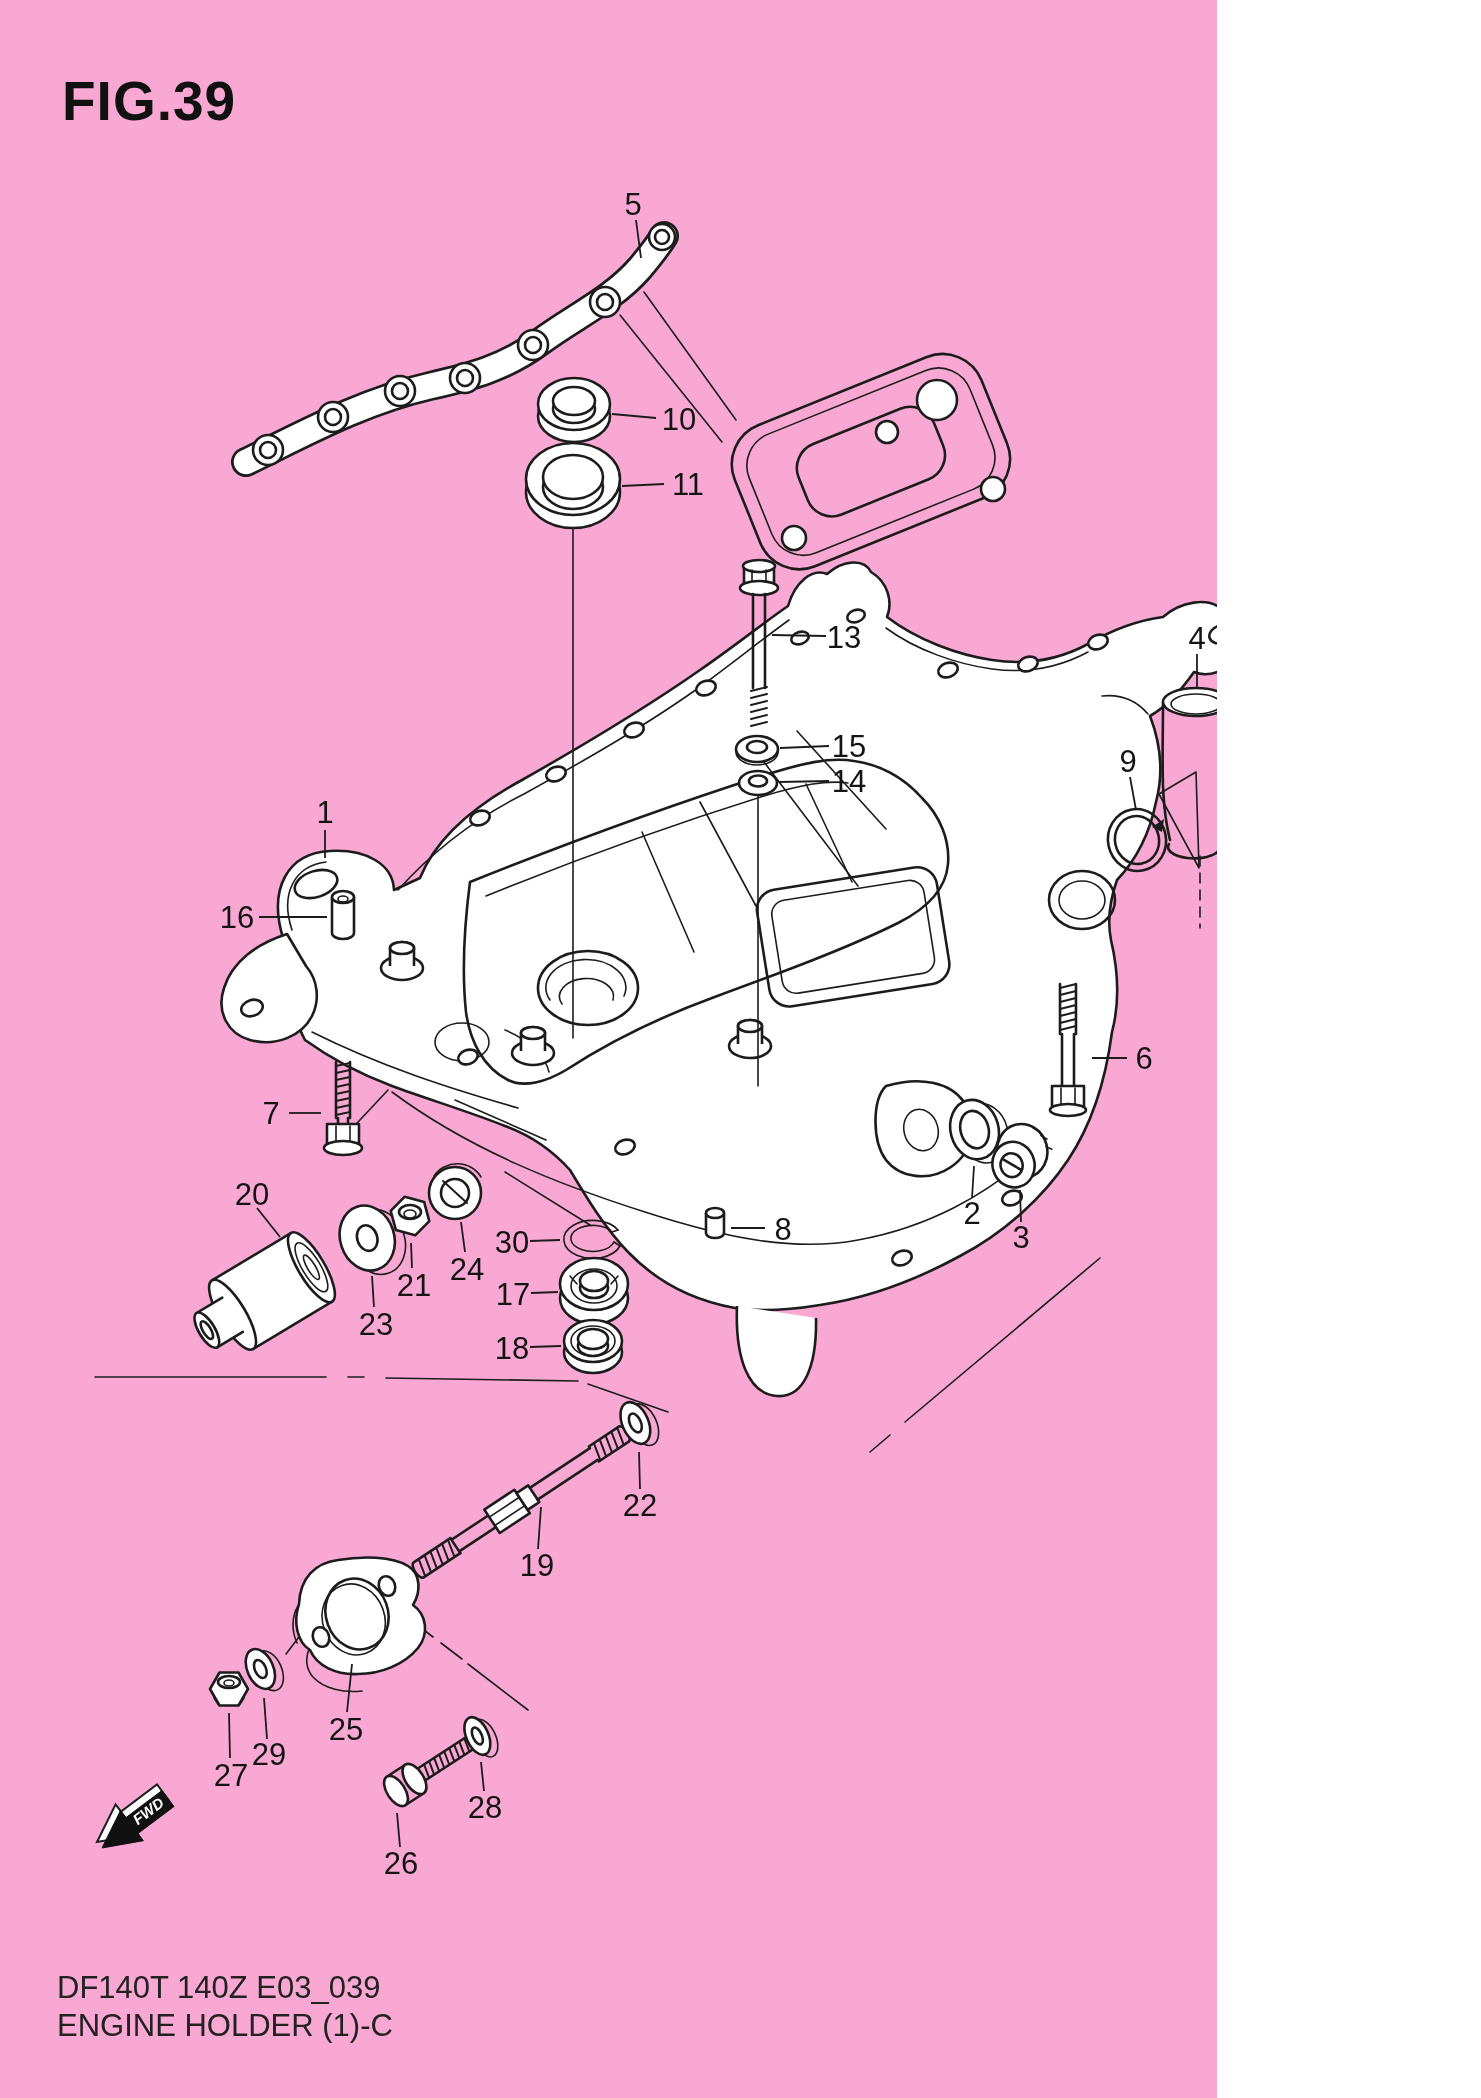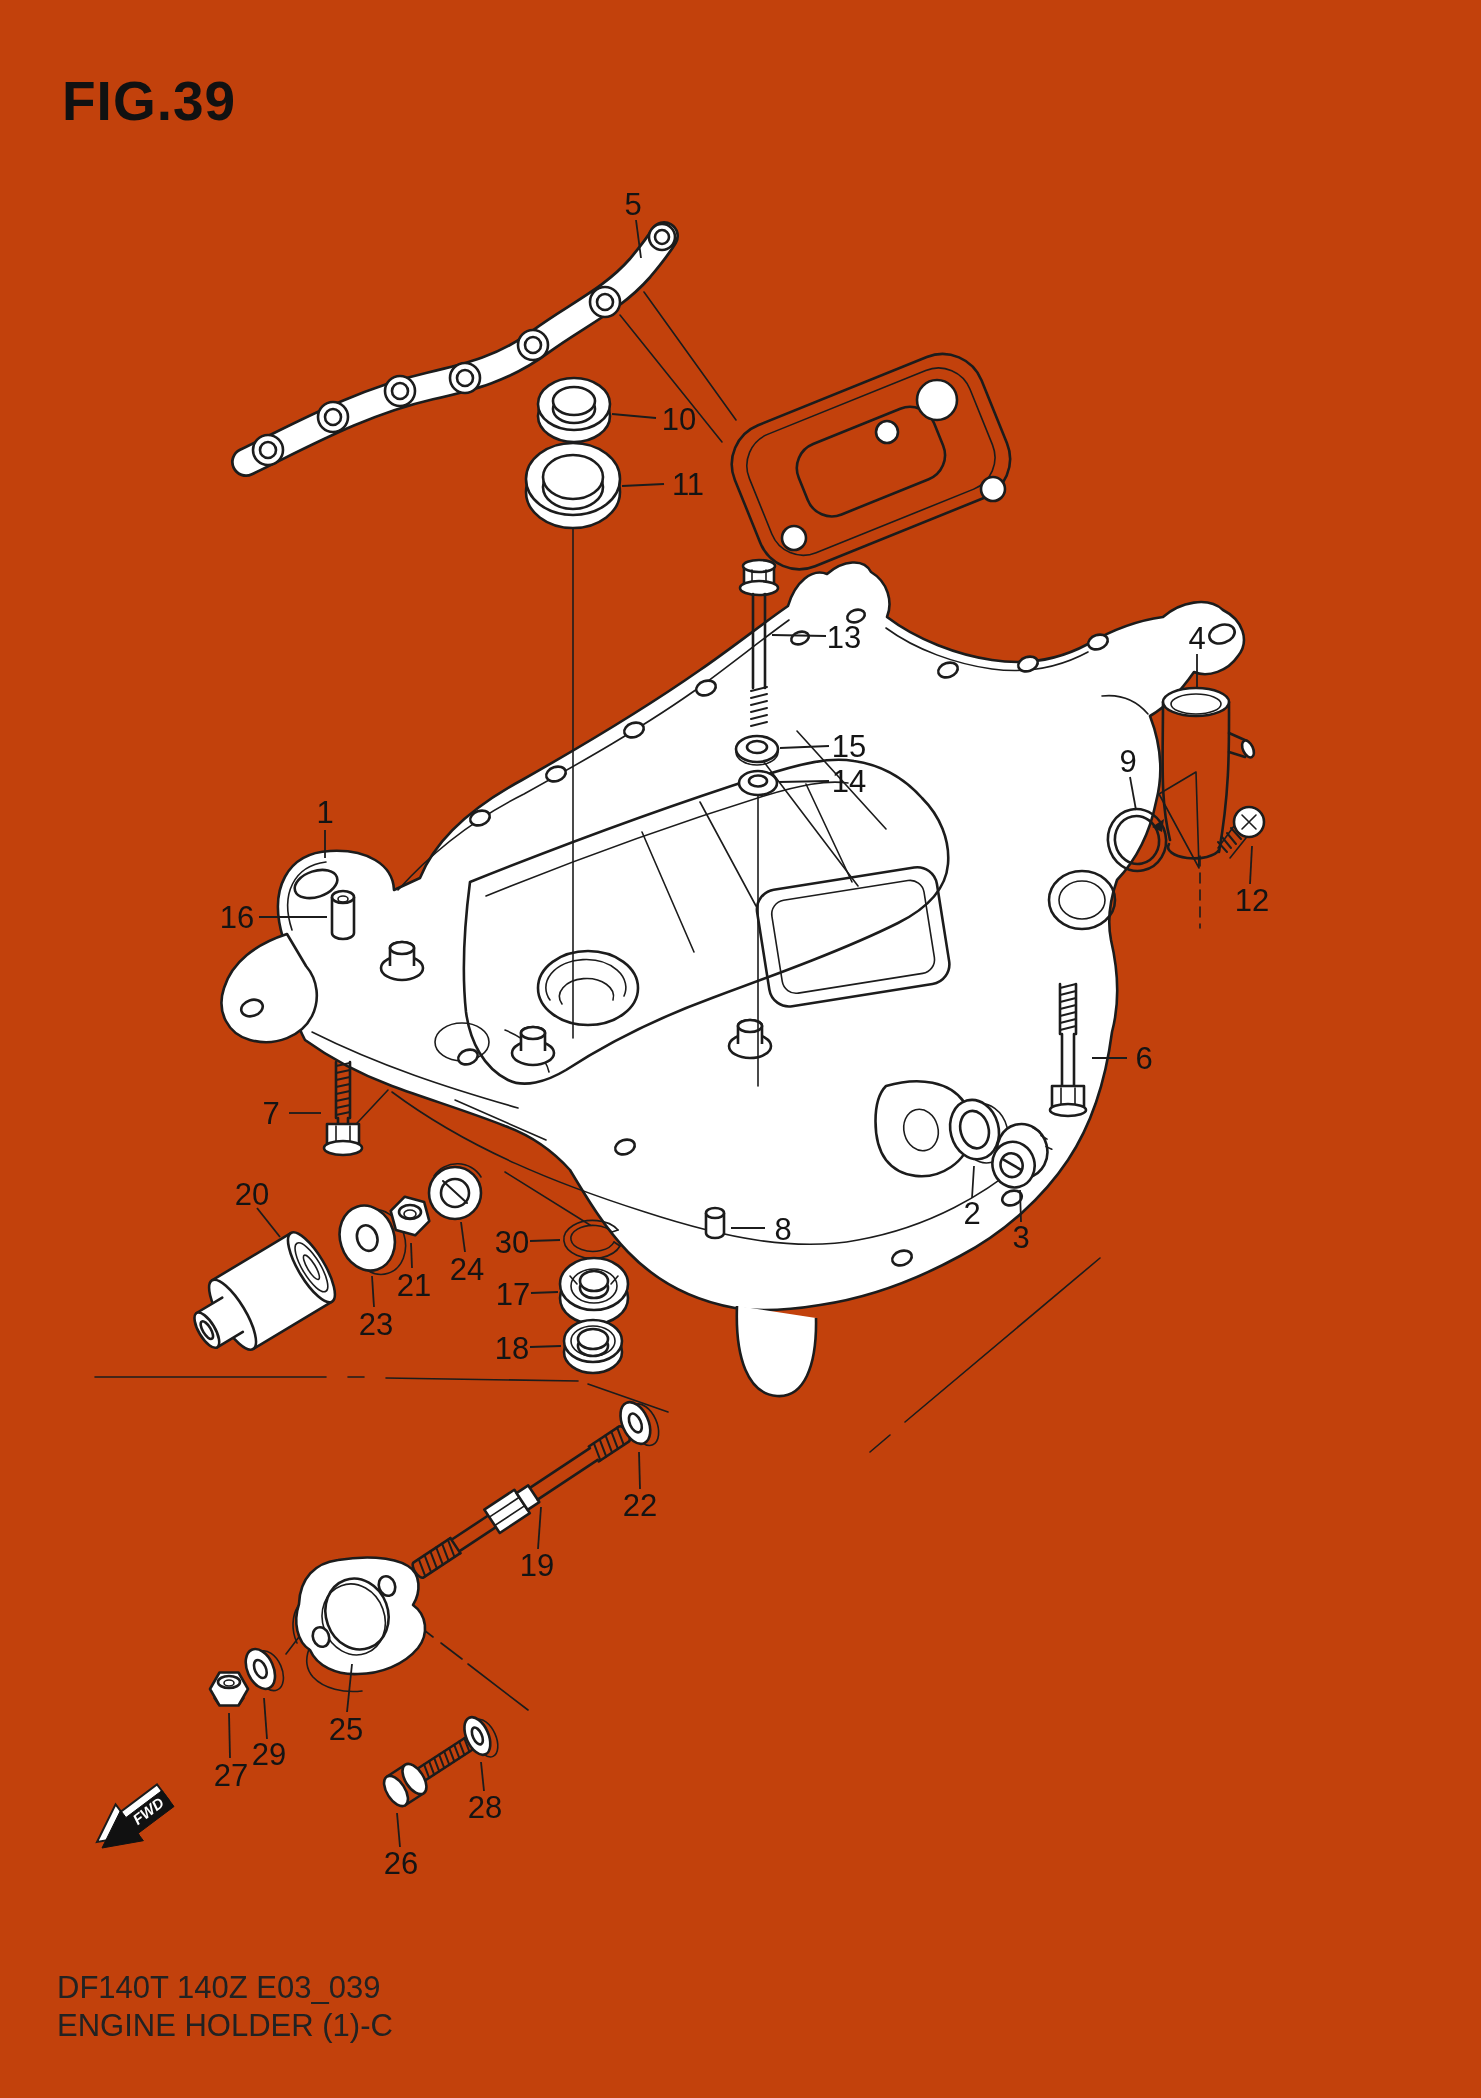--- a/index.html
+++ b/index.html
@@ -1,16 +1,16 @@
 <!DOCTYPE html>
 <html><head>
 <meta charset="utf-8">
 <style>
   html,body{margin:0;padding:0;background:#fff;}
-  .page{position:relative;width:1481px;height:2098px;background:#c2410c;overflow:hidden;}
+  .page{position:relative;width:1217px;height:2098px;background:#f9a8d4;overflow:hidden;}
   svg{display:block;}
   .s{stroke:#1c1c1c;fill:none;stroke-width:2.6;stroke-linecap:round;stroke-linejoin:round}
   .w{stroke:#1c1c1c;fill:#ffffff;stroke-width:2.6;stroke-linejoin:round}
   .t{stroke:#1c1c1c;fill:none;stroke-width:1.6;stroke-linecap:round}
   .h{stroke:#1c1c1c;fill:none;stroke-width:2;stroke-linecap:round}
   .ld{stroke:#1c1c1c;fill:none;stroke-width:1.8}
   .d{stroke-dasharray:10 7}
   text.c{font:31px "Liberation Sans", sans-serif;fill:#141414}
   text.title{font:bold 55px "Liberation Sans", sans-serif;fill:#111;letter-spacing:1px}
   text.footer{font:31px "Liberation Sans", sans-serif;fill:#222}

